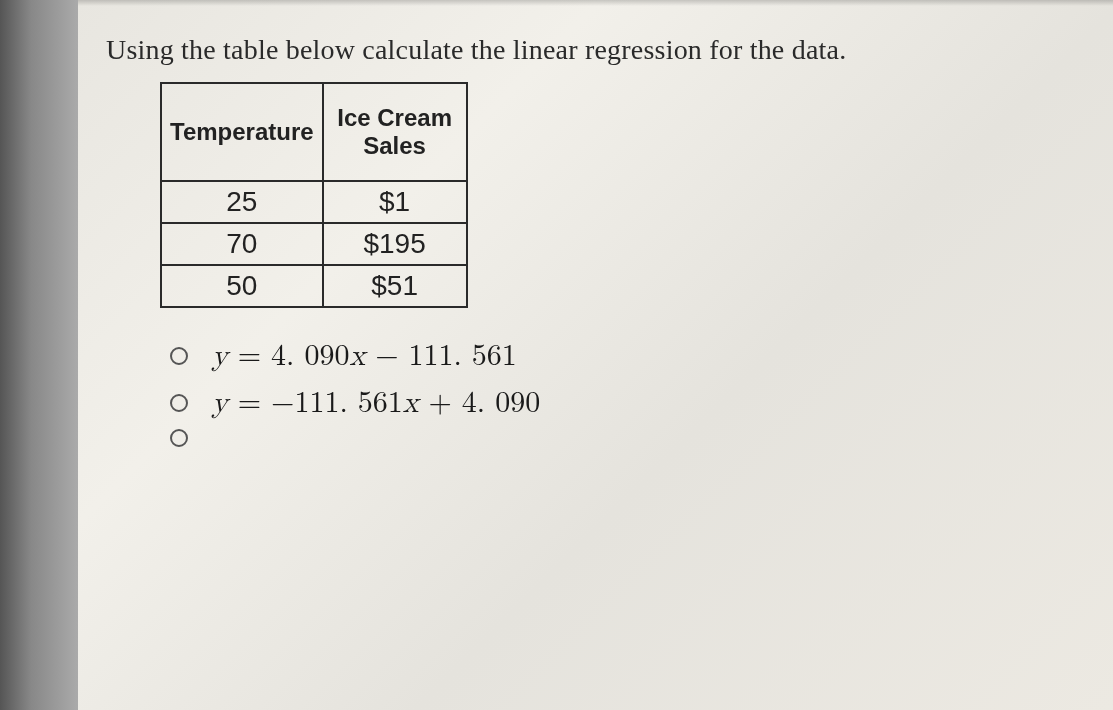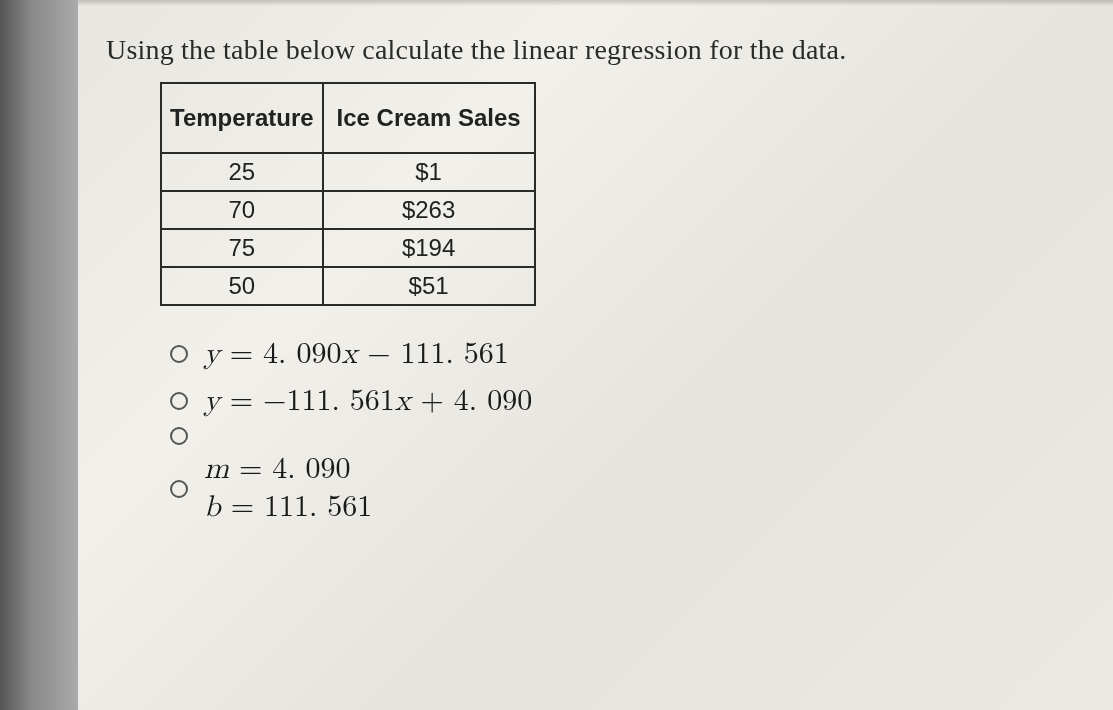--- a/index.html
+++ b/index.html
@@ -39,35 +39,35 @@
   }
   .tbl-wrap { margin-left: 54px; margin-bottom: 28px; }
   table {
     border-collapse: collapse;
     font-family: Arial, Helvetica, sans-serif;
   }
   th, td {
     border: 2px solid #2a2a2a;
     padding: 4px 10px;
     text-align: center;
-    font-size: 24px;
+    font-size: 28px;
     color: #222;
   }
   th {
     font-weight: 700;
     font-size: 24px;
     padding: 20px 8px;
   }
   th.col-temp { width: 140px; }
-  th.col-sales { width: 212px; }
+  th.col-sales { width: 144px; }
   .options { margin-left: 64px; }
   .opt {
     display: flex;
     align-items: center;
-    gap: 16px;
+    gap: 24px;
     margin-bottom: 6px;
   }
   .radio {
     width: 18px; height: 18px;
     border: 2px solid #555;
     border-radius: 50%;
     flex-shrink: 0;
     background: #f0eee8;
   }
   .eq {
@@ -96,25 +96,21 @@
           <th class="col-sales">Ice Cream Sales</th>
         </tr>
       </thead>
       <tbody>
         <tr>
           <td>25</td>
           <td>$1</td>
         </tr>
         <tr>
           <td>70</td>
-          <td>$263</td>
-        </tr>
-        <tr>
-          <td>75</td>
-          <td>$194</td>
+          <td>$195</td>
         </tr>
         <tr>
           <td>50</td>
           <td>$51</td>
         </tr>
       </tbody>
     </table>
   </div>
 
   <div class="options">
@@ -130,23 +126,16 @@
       <span class="radio"></span>
       <span class="eq">
         <span class="it">y</span><span> = −111. 561</span><span class="it">x</span><span> + 4. 090</span>
       </span>
     </div>
 
     <div class="opt">
       <span class="radio"></span>
     </div>
 
-    <div class="opt opt-stack">
-      <span class="radio"></span>
-      <span class="eq">
-        <span><span class="it">m</span><span> = 4. 090</span></span><br>
-        <span><span class="it">b</span><span> = 111. 561</span></span>
-      </span>
-    </div>
 
   </div>
 
 </div>
 
 </body></html>

